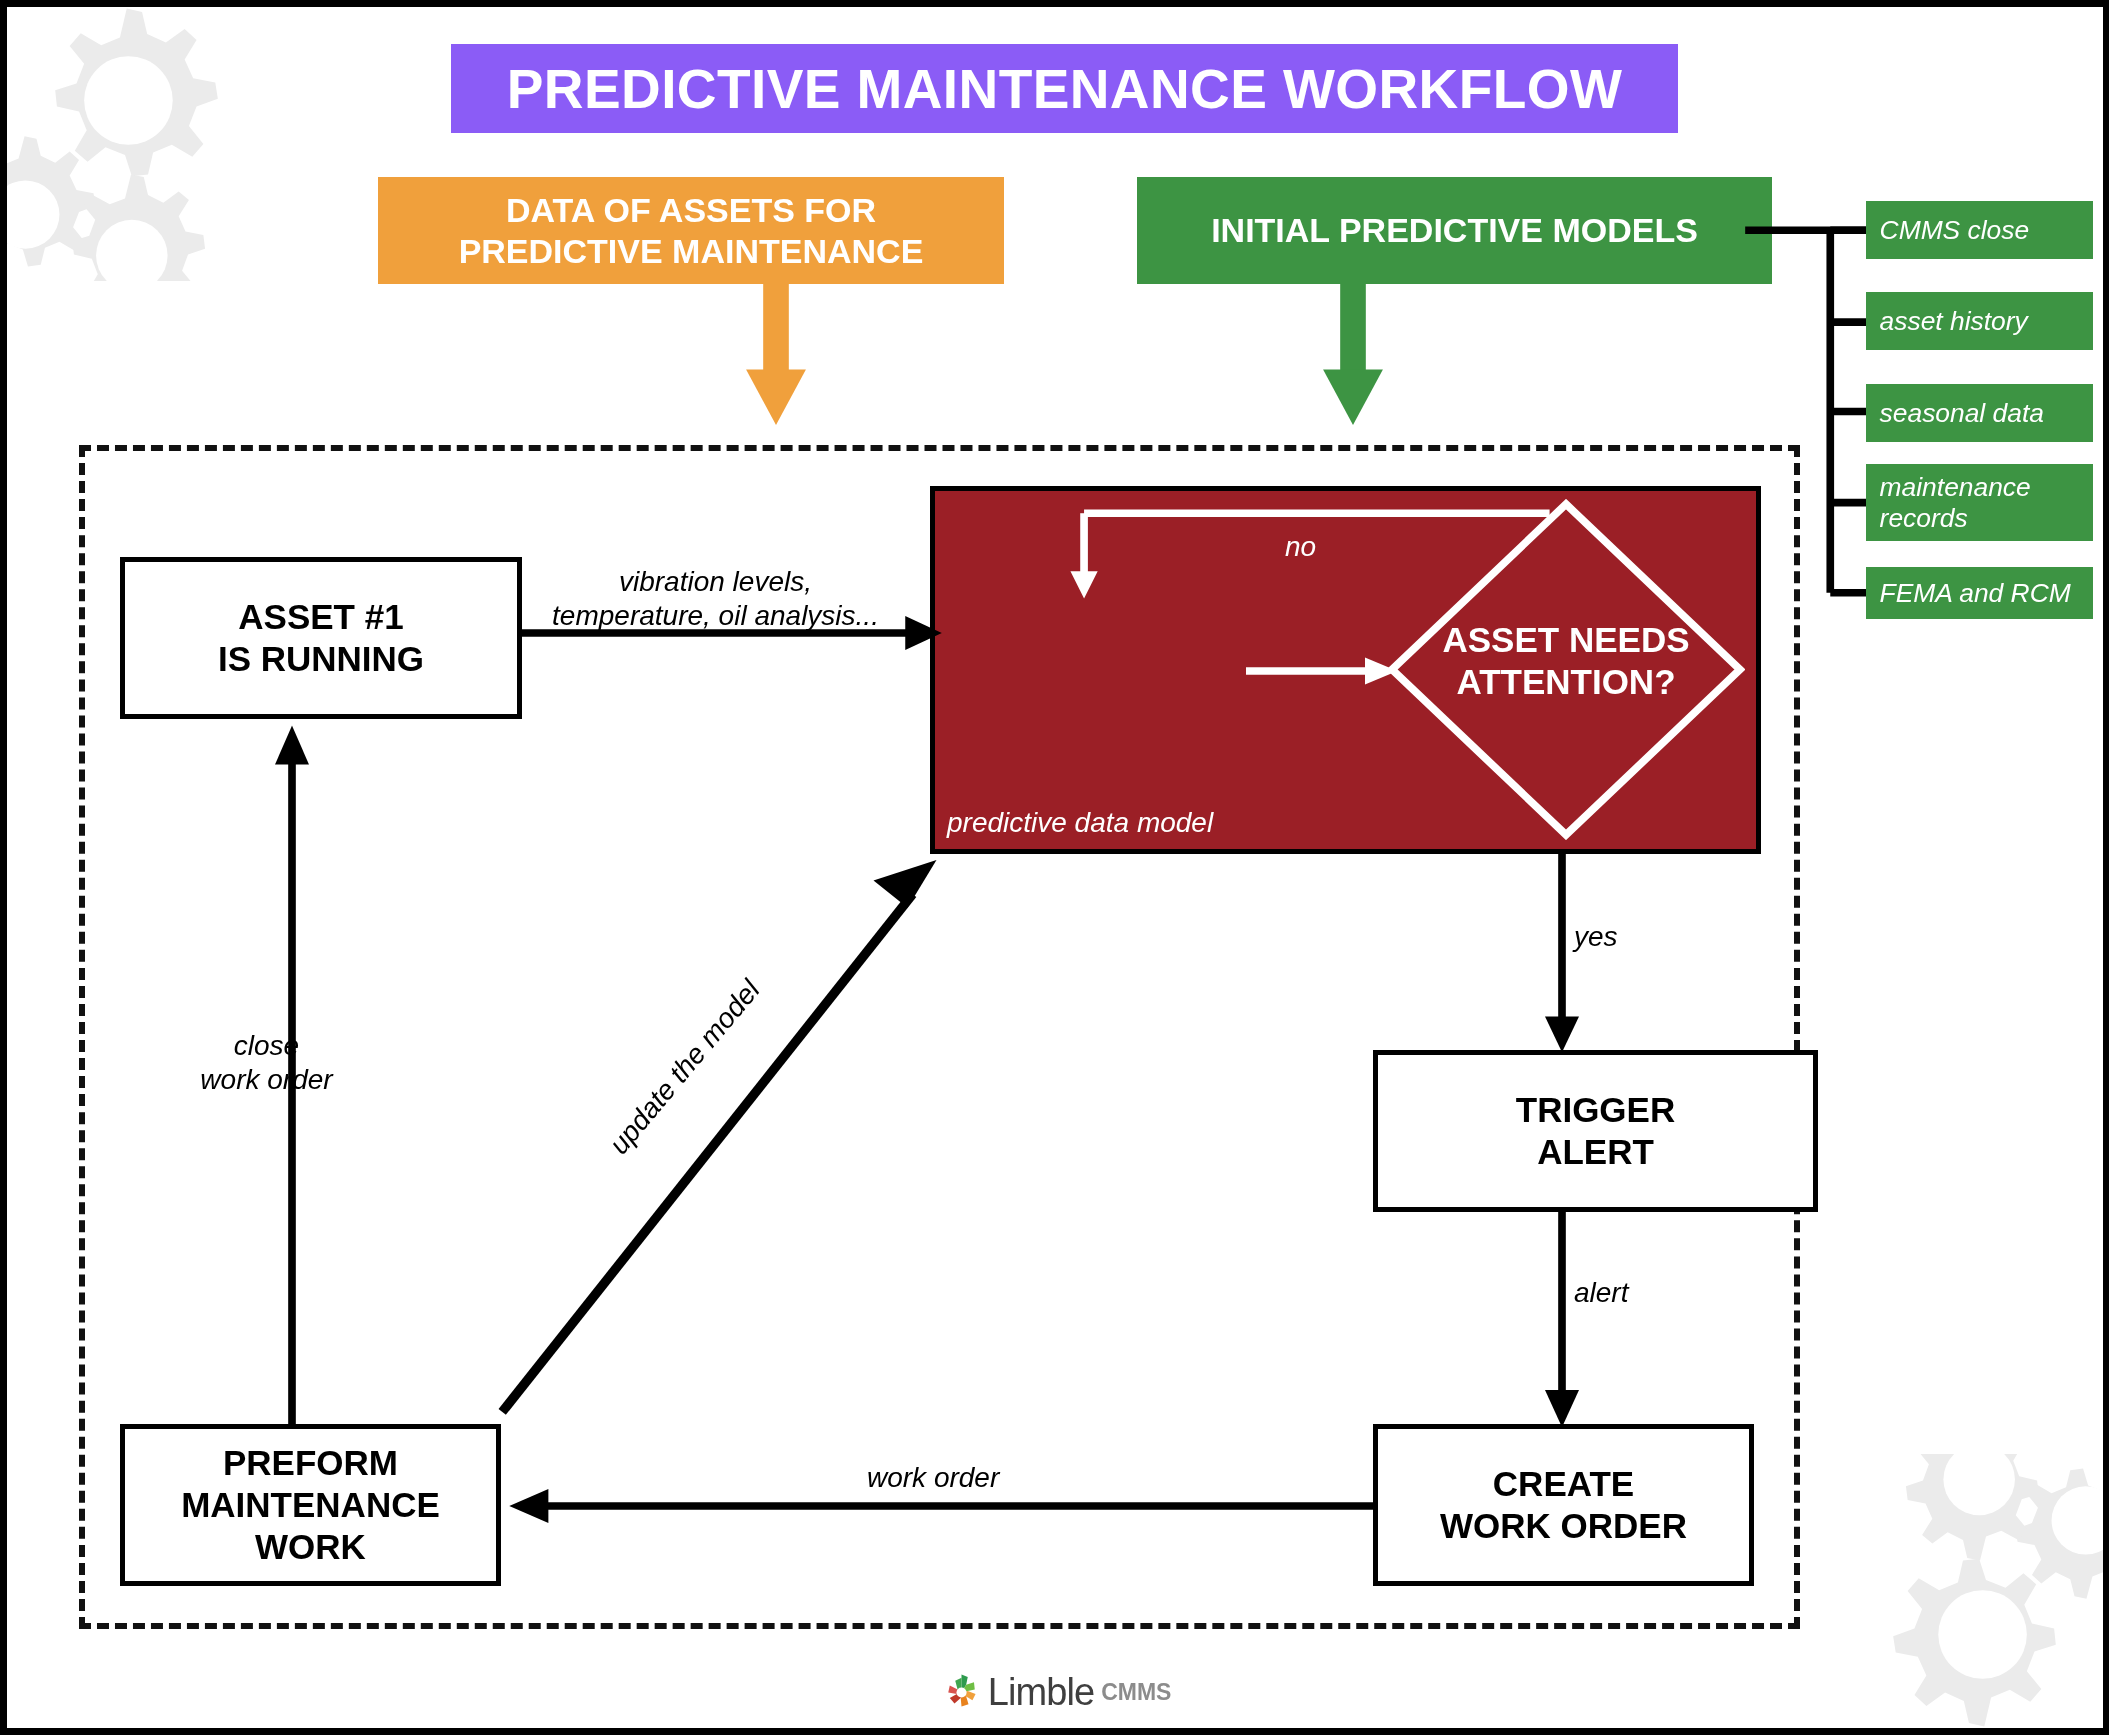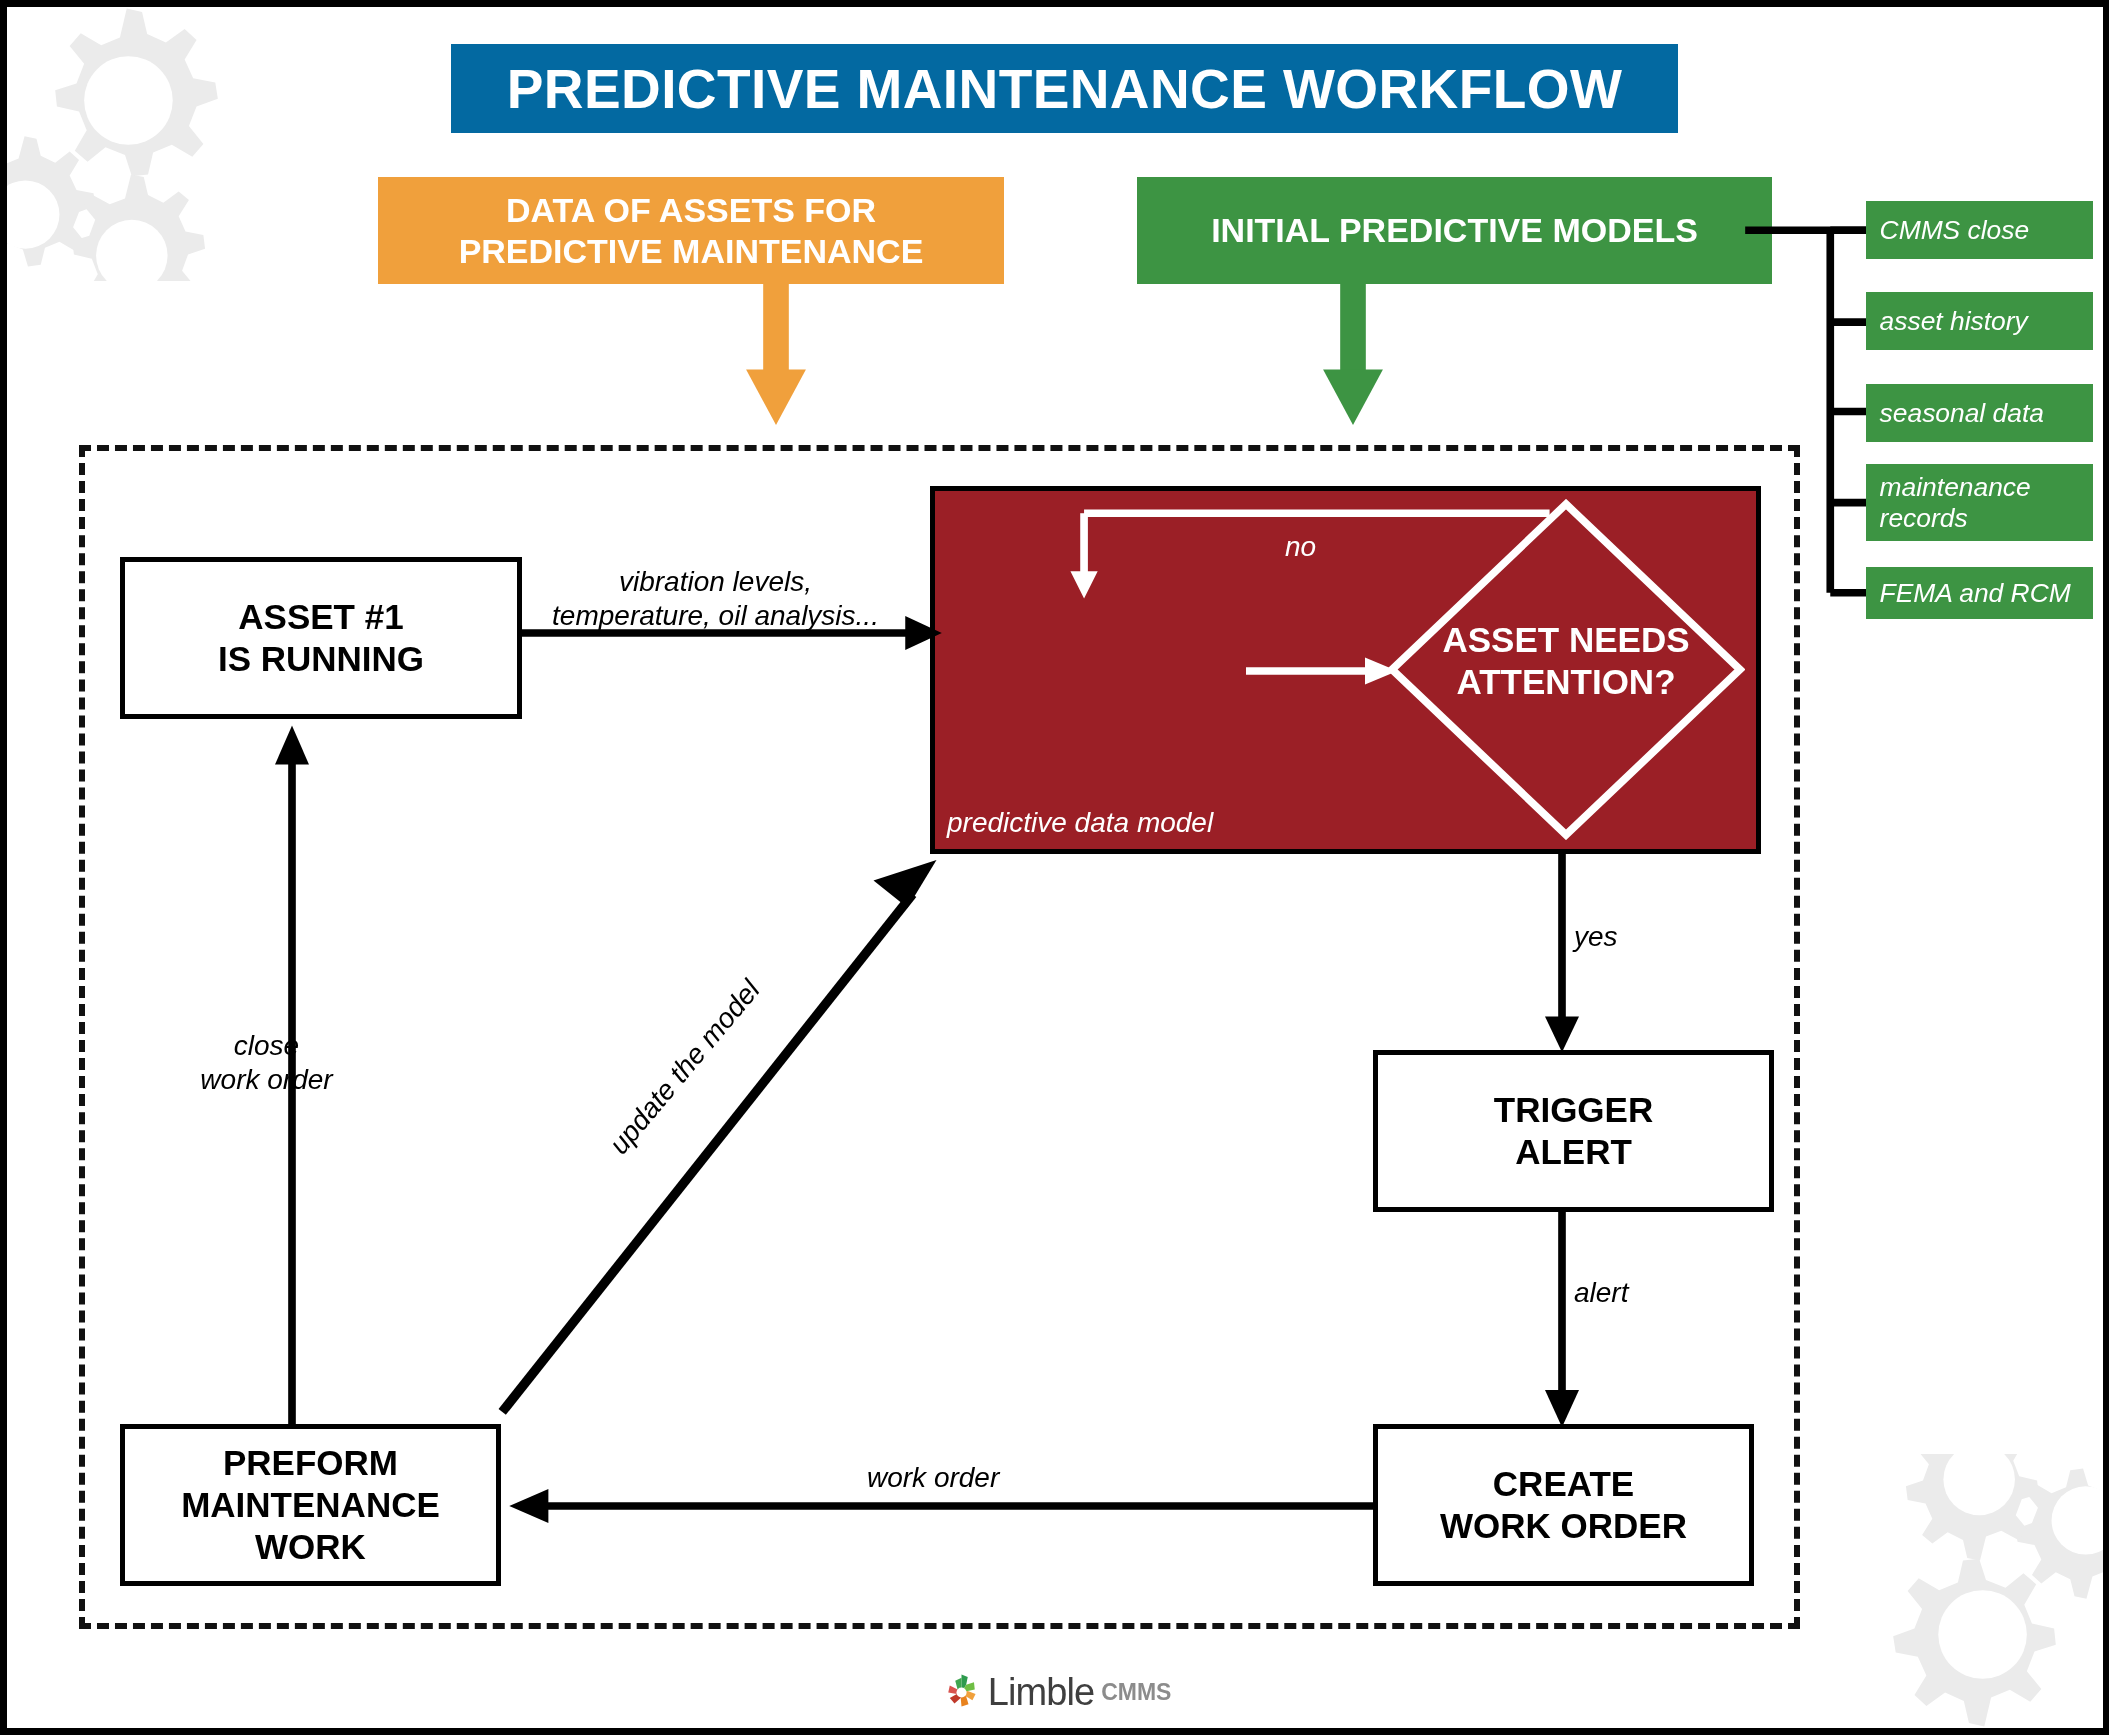--- a/index.html
+++ b/index.html
@@ -19,21 +19,21 @@
   }
   .gear-wm { position: absolute; fill: #ebebeb; }
   #gears-tl { top: -6.8px; left: -8.5px; }
   #gears-br { bottom: -6.8px; right: -8.5px; }
 
   
   #title-banner {
     position: absolute;
     left: 444px; top: 37px;
     width: 1227px; height: 89px;
-    background: #0369a1;
+    background: #8b5cf6;
     display: flex; align-items: center; justify-content: center;
   }
   #title-text {
     color: #ffffff;
     font-size: 55px;
     font-weight: bold;
     letter-spacing: 0.4px;
     white-space: nowrap;
   }
 
@@ -104,21 +104,21 @@
     box-sizing: border-box;
     display: flex; align-items: center; justify-content: center;
   }
   .proc-label {
     color: #000000; font-size: 35px; font-weight: bold;
     text-align: center; line-height: 1.2; white-space: pre-line;
   }
 
   #asset-box   { left: 113px; top: 550px;  width: 402px; height: 162px; }
   #preform-box { left: 113px; top: 1417px; width: 381px; height: 162px; }
-  #trigger-box { left: 1366px; top: 1043px; width: 401px; height: 162px; }
+  #trigger-box { left: 1366px; top: 1043px; width: 445px; height: 162px; }
   #createwo-box{ left: 1366px; top: 1417px; width: 381px; height: 162px; }
 
   
   #red-panel {
     position: absolute;
     left: 923px; top: 479px;
     width: 831px; height: 368px;
     background: #9B1F26;
     border: 5.1px solid #000000;
     box-sizing: border-box;

